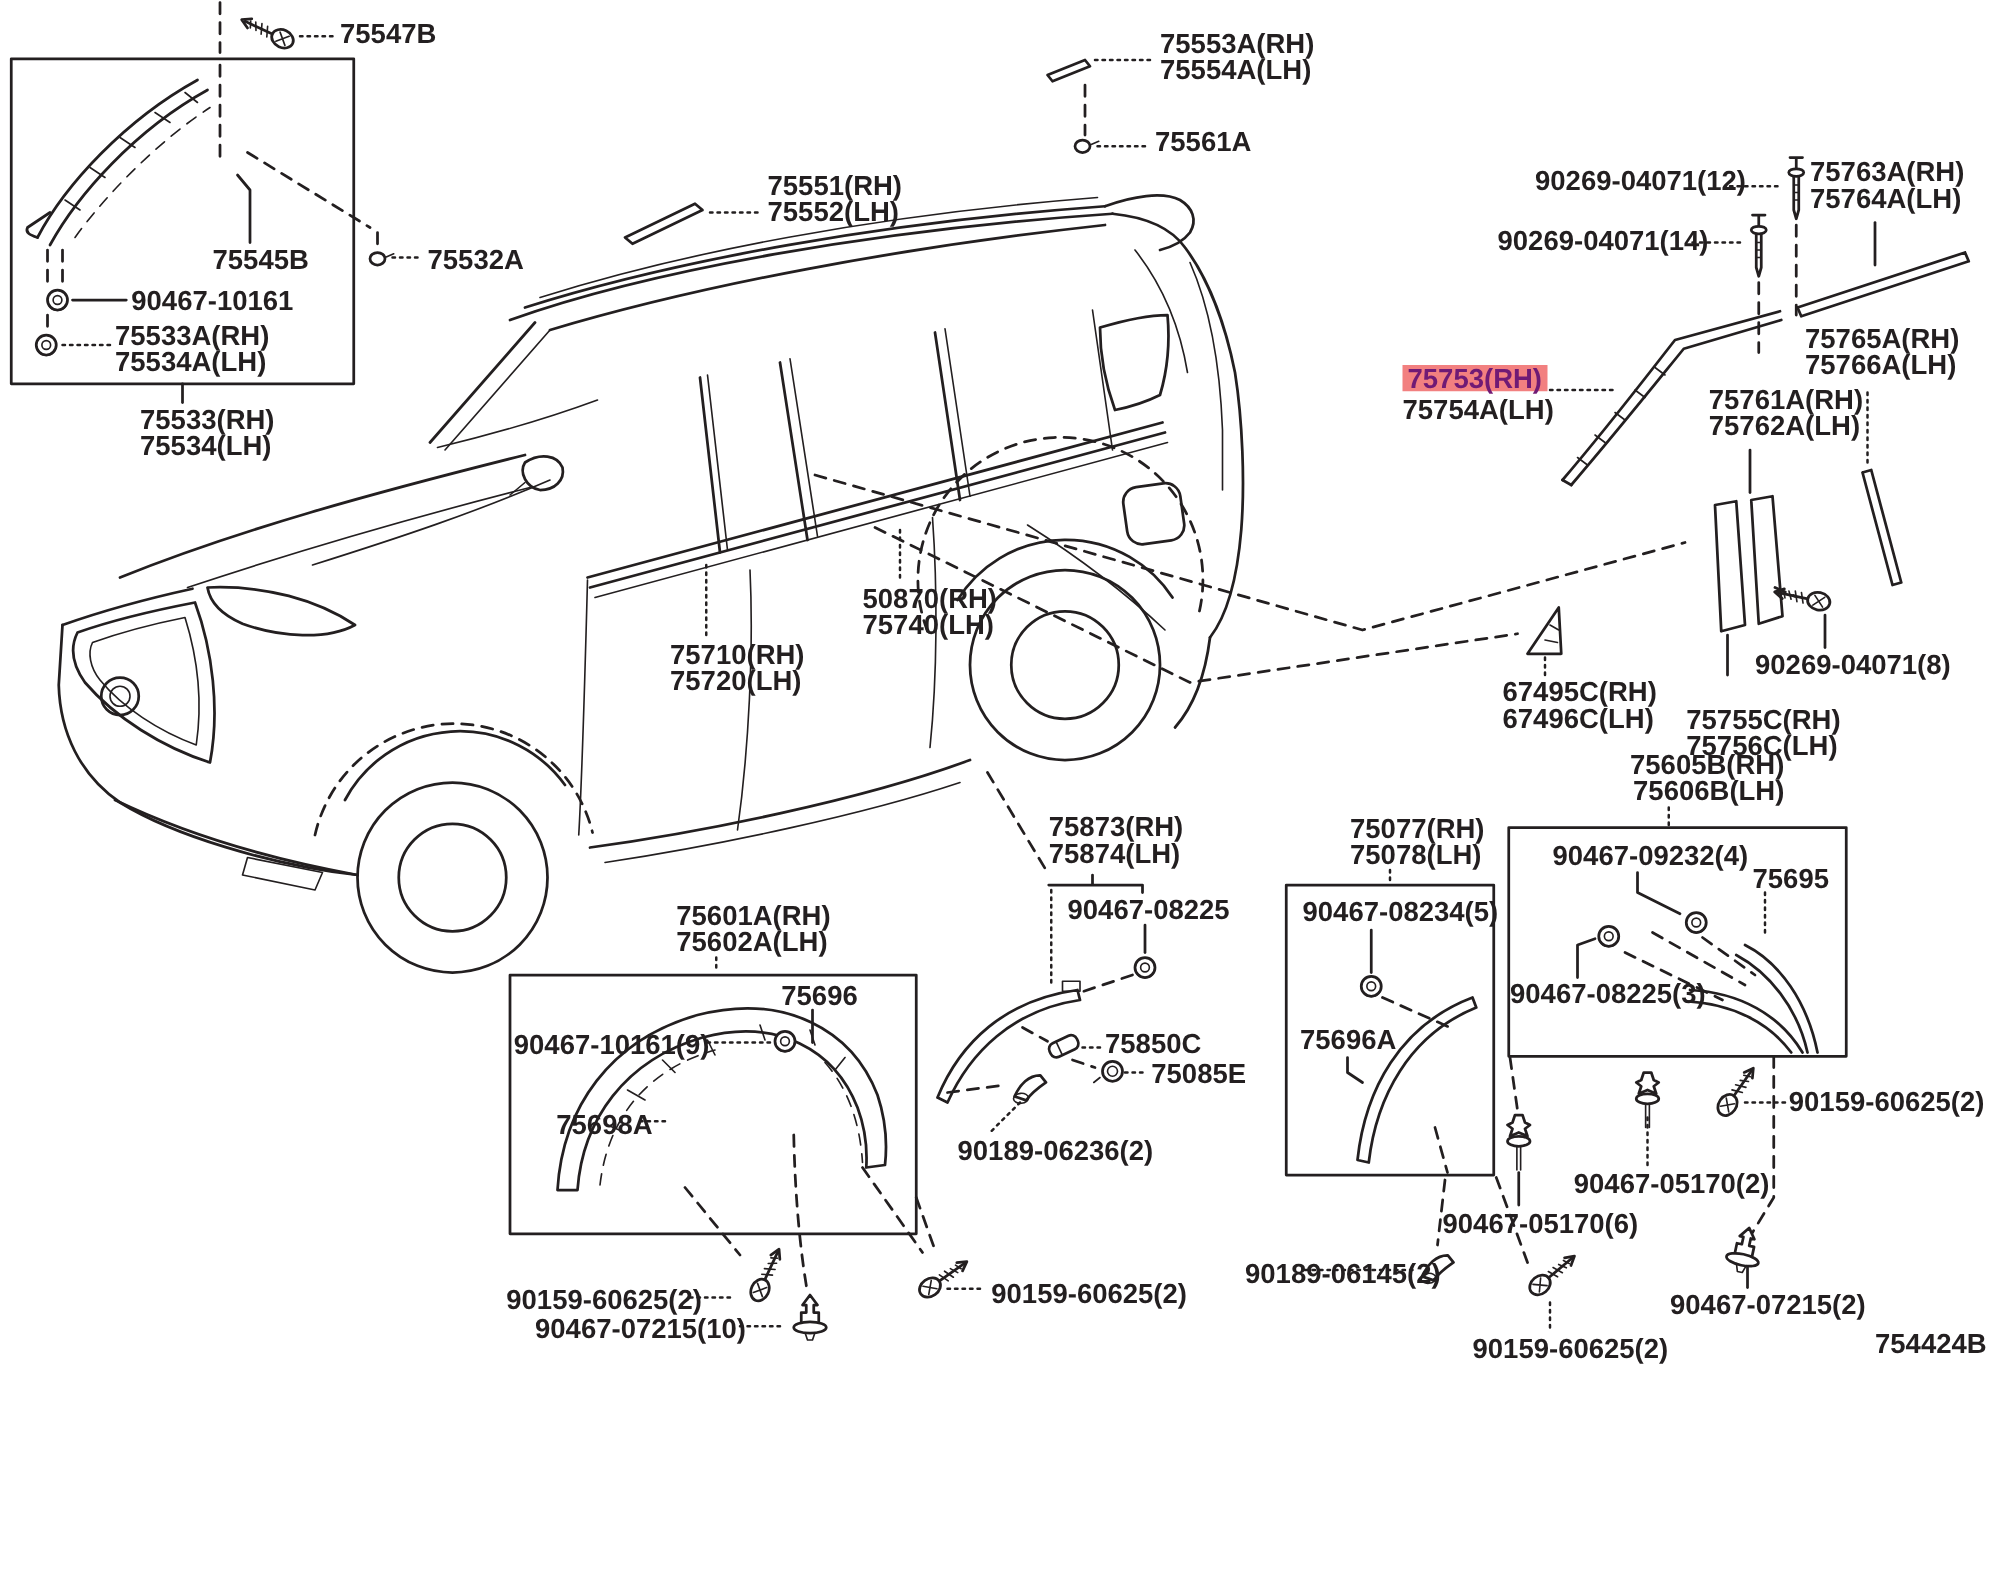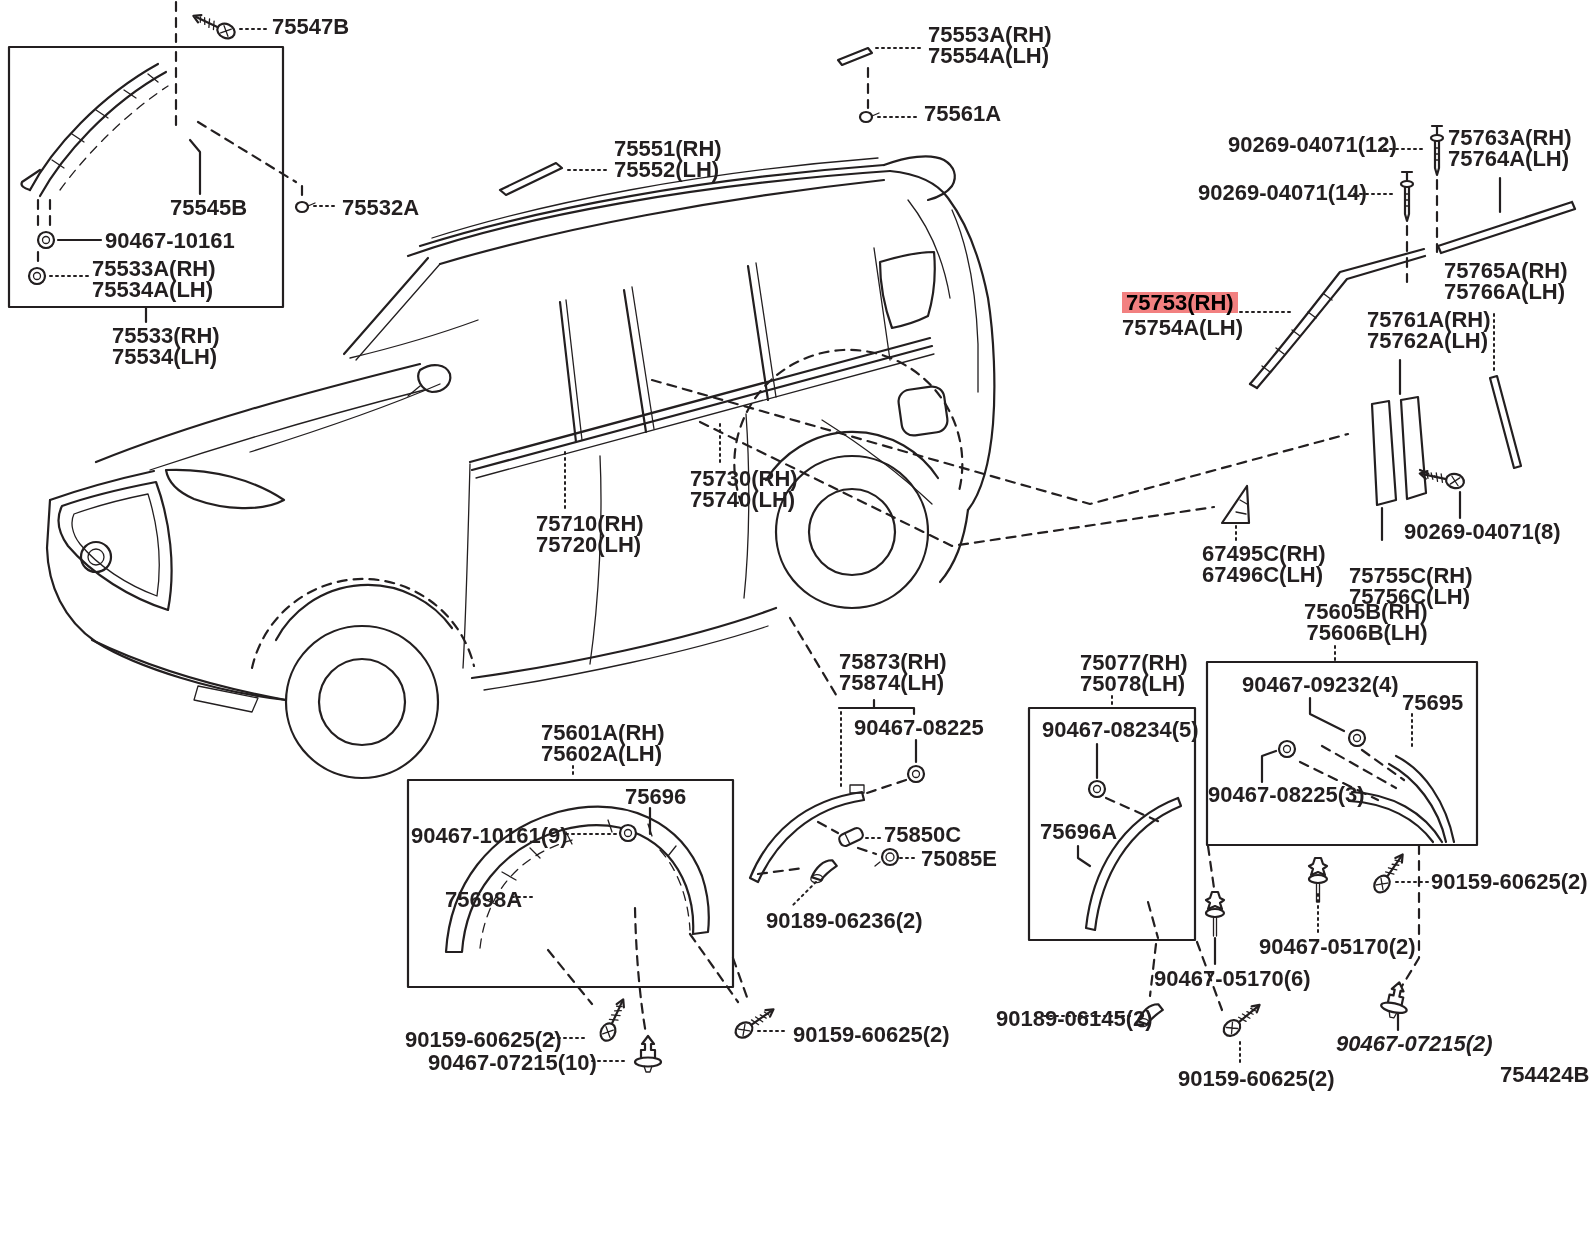--- a/index.html
+++ b/index.html
@@ -2,21 +2,21 @@
 <html><head>
 <meta charset="utf-8">
 <style>
   html,body{margin:0;padding:0;background:#fff;}
   #stage{position:relative;width:1592px;height:1258px;background:#fff;overflow:hidden;
          font-family:"Liberation Sans",sans-serif;border-radius:21px;}
   #art{position:absolute;left:0;top:0;}
   #labels{position:absolute;left:0;top:0;width:1592px;height:1098px;}
   .plabel{position:absolute;font-weight:700;font-size:22px;line-height:21px;
           letter-spacing:0px;color:#231f20;white-space:pre-line;}
-  .plabel.hl{background:#F28080;color:#000000;padding:0 4px;margin-left:-4px;}
+  .plabel.hl{background:#F28080;color:#701a75;padding:0 4px;margin-left:-4px;}
   #footer{position:absolute;left:0;bottom:0;width:1592px;height:160px;
           display:flex;align-items:center;justify-content:center;gap:84px;}
   #footer span{font-size:64px;font-weight:400;color:#fafafa;letter-spacing:0px;
                transform:scaleY(1.12);}
   svg .ln{fill:none;stroke:#231f20;stroke-width:2.2;stroke-linecap:round;stroke-linejoin:round;}
   svg .thin{stroke-width:1.3;}
   svg .dash{stroke-dasharray:9 7;}
   svg .dot{stroke-dasharray:2 4;stroke-width:2;}
   svg .fillw{fill:#fff;}
 </style>
@@ -304,21 +304,21 @@
 75756C(LH)</div>
       <div class="plabel" style="left: 1404px; top: 521px;">90269-04071(8)</div>
       <div class="plabel" style="left: 1304px; top: 601px; text-align: right;">75605B(RH)
 75606B(LH)</div>
       <div class="plabel" style="left: 1242px; top: 674px;">90467-09232(4)</div>
       <div class="plabel" style="left: 1402px; top: 692px;">75695</div>
       <div class="plabel" style="left: 1208px; top: 784px;">90467-08225(3)</div>
       <div class="plabel" style="left: 1431px; top: 871px;">90159-60625(2)</div>
       <div class="plabel" style="left: 1259px; top: 936px;">90467-05170(2)</div>
       <div class="plabel" style="left: 1154px; top: 968px;">90467-05170(6)</div>
-      <div class="plabel" style="left: 1336px; top: 1033px; font-style: italic;">90467-07215(2)</div>
+      <div class="plabel" style="left: 1336px; top: 1033px;">90467-07215(2)</div>
       <div class="plabel" style="left: 1500px; top: 1064px;">754424B</div>
       <div class="plabel" style="left: 1080px; top: 652px;">75077(RH)
 75078(LH)</div>
       <div class="plabel" style="left: 1042px; top: 719px;">90467-08234(5)</div>
       <div class="plabel" style="left: 1040px; top: 821px;">75696A</div>
       <div class="plabel" style="left: 996px; top: 1008px;">90189-06145(2)</div>
       <div class="plabel" style="left: 1178px; top: 1068px;">90159-60625(2)</div>
       <div class="plabel" style="left: 839px; top: 651px;">75873(RH)
 75874(LH)</div>
       <div class="plabel" style="left: 854px; top: 717px;">90467-08225</div>
@@ -326,19 +326,19 @@
       <div class="plabel" style="left: 921px; top: 848px;">75085E</div>
       <div class="plabel" style="left: 766px; top: 910px;">90189-06236(2)</div>
       <div class="plabel" style="left: 541px; top: 722px;">75601A(RH)
 75602A(LH)</div>
       <div class="plabel" style="left: 625px; top: 786px;">75696</div>
       <div class="plabel" style="left: 411px; top: 825px;">90467-10161(9)</div>
       <div class="plabel" style="left: 445px; top: 889px;">75698A</div>
       <div class="plabel" style="left: 405px; top: 1029px;">90159-60625(2)</div>
       <div class="plabel" style="left: 428px; top: 1052px;">90467-07215(10)</div>
       <div class="plabel" style="left: 793px; top: 1024px;">90159-60625(2)</div>
-      <div class="plabel" style="left: 690px; top: 468px;">75730(RH)
+      <div class="plabel" style="left: 690px; top: 468px;">50870(RH)
 75740(LH)</div>
       <div class="plabel" style="left: 536px; top: 513px;">75710(RH)
 75720(LH)</div>
     </div>
 
 </div>
 
 </body></html>

